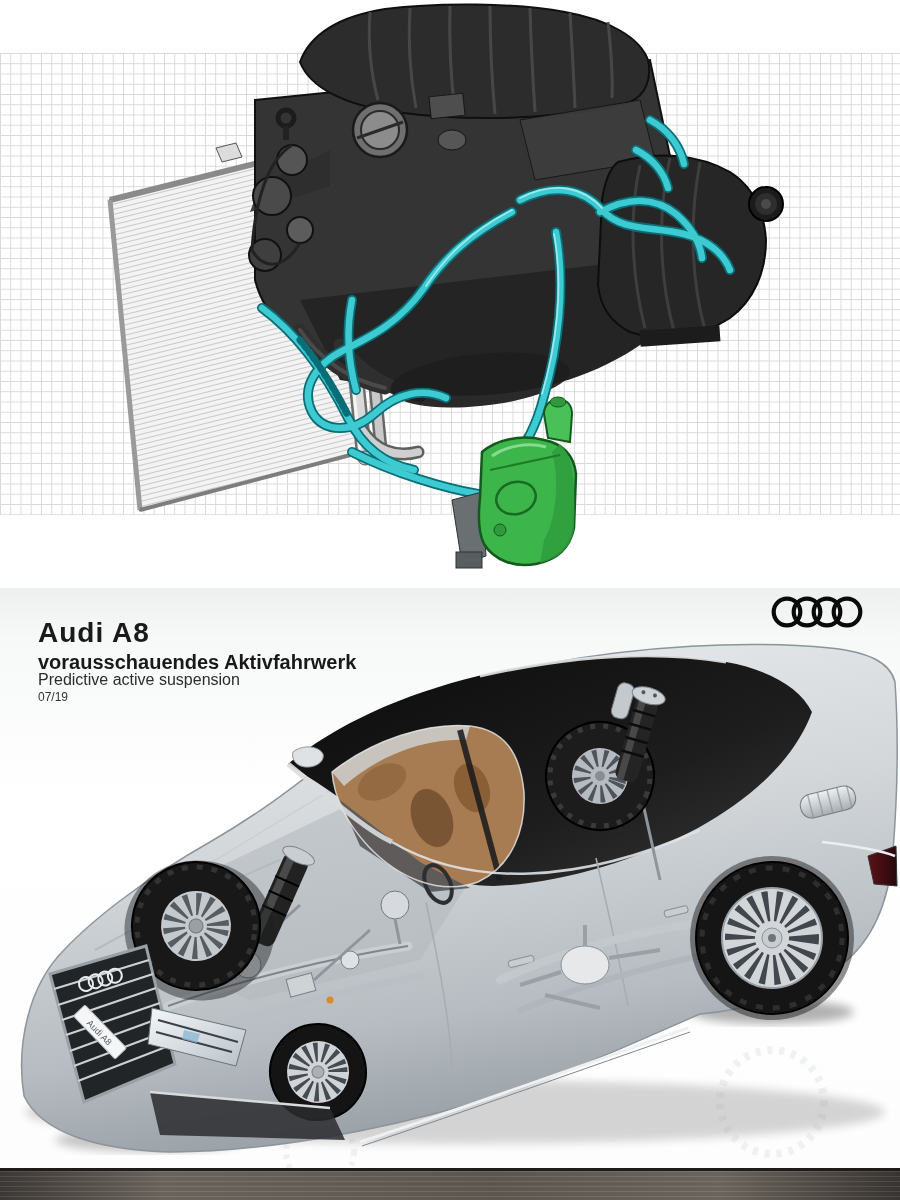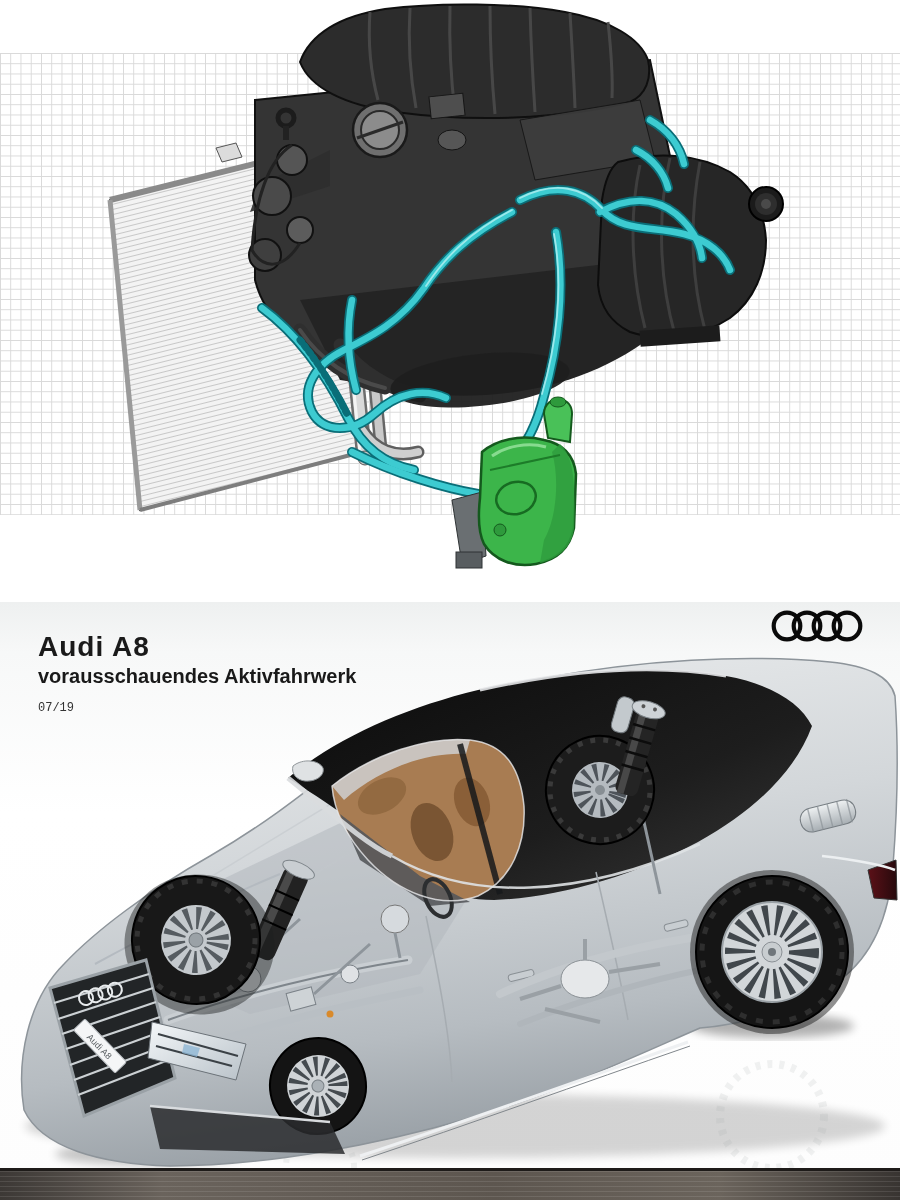--- a/index.html
+++ b/index.html
@@ -7,27 +7,27 @@
        font-family:"Liberation Sans",sans-serif;background:#fff;}
   .abs{position:absolute;}
   
   #engine-section{left:0;top:0;width:900px;height:588px;background:#fff;}
   #grid-paper{left:0;top:53px;width:900px;height:462px;
     background-image:linear-gradient(#d9d9d9 1px,transparent 1px),
                      linear-gradient(90deg,#d9d9d9 1px,transparent 1px);
     background-size:10.25px 10.25px;}
   #engine-svg{left:0;top:0;width:900px;height:588px;}
   
-  #press-section{left:0;top:602px;width:900px;height:580px;
+  #press-section{left:0;top:588px;width:900px;height:580px;
     background:linear-gradient(180deg,#eef0f0 0px,#f7f8f8 50px,#ffffff 210px,#fdfdfd 100%);}
   #title-block{left:38px;top:30px;color:#111;}
   #headline{font-size:28px;font-weight:bold;letter-spacing:1px;line-height:30px;margin:0 0 6px 0;color:#1a1a1a;}
   #sub-de{font-size:20px;font-weight:bold;line-height:17px;color:#191919;}
   #sub-en{font-size:16px;font-weight:normal;line-height:17px;color:#2c2c2c;}
-  #date-line{font-size:12px;line-height:15px;color:#333;margin-top:16px;font-family:Liberation Mono, monospace;}
+  #date-line{font-size:12px;line-height:15px;color:#333;margin-top:2px;}
   #rings-logo{left:771px;top:4px;width:94px;height:42px;}
   #car-svg{left:0;top:0;width:900px;height:580px;}
   
   #floor-strip{left:0;top:1168px;width:900px;height:32px;
     border-top:3px solid #1e1b19;
     background:
       repeating-linear-gradient(180deg,rgba(255,255,255,.10) 0 1px,rgba(0,0,0,0) 1px 5px),
       linear-gradient(90deg,#3c3835 0,#6a635c 18%,#5d564f 55%,#6b645c 80%,#383431 100%),
       #55504a;}
 </style>
@@ -171,20 +171,21 @@
       <path d="M492,456 C506,446 528,442 546,447" stroke="#8fdf97" stroke-width="3" fill="none" opacity=".9"></path>
     </g>
   </svg>
 </div>
 
 <div id="press-section" class="abs">
 
   <div id="title-block" class="abs">
     <div id="headline">Audi A8</div>
     <div id="sub-de">vorausschauendes Aktivfahrwerk</div>
+    <div id="sub-en">Predictive active suspension</div>
     <div id="date-line">07/19</div>
   </div>
 
   <svg id="rings-logo" class="abs" viewBox="0 0 94 42">
     <g fill="none" stroke="#0a0a0a" stroke-width="4.2">
       <circle cx="16" cy="20" r="13.3"></circle>
       <circle cx="36" cy="20" r="13.3"></circle>
       <circle cx="56" cy="20" r="13.3"></circle>
       <circle cx="76" cy="20" r="13.3"></circle>
     </g>

